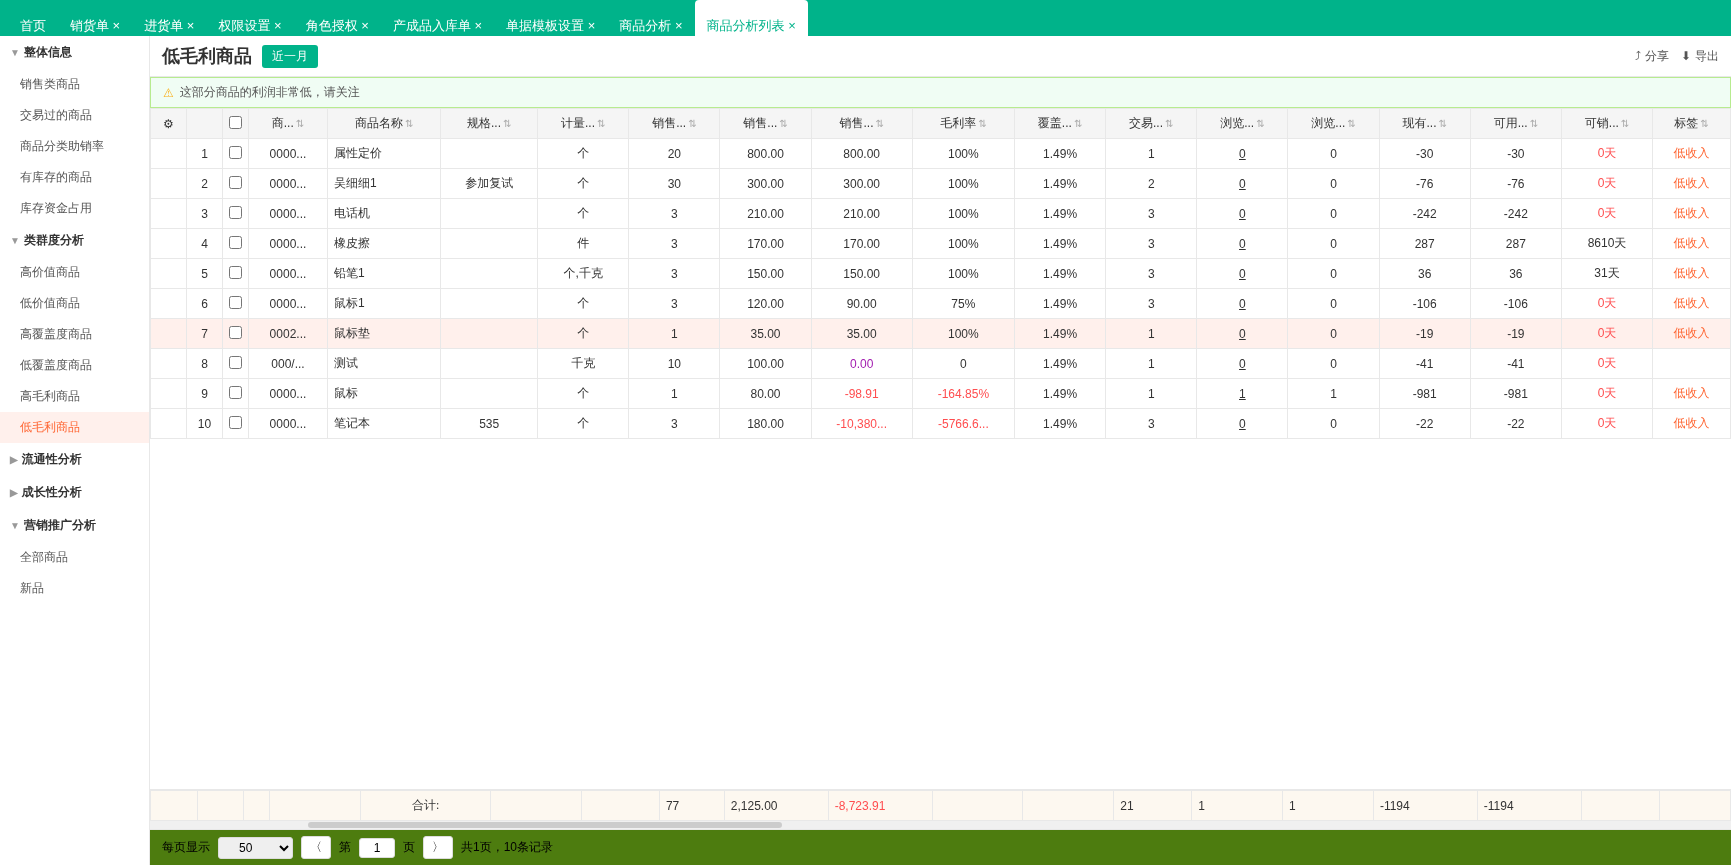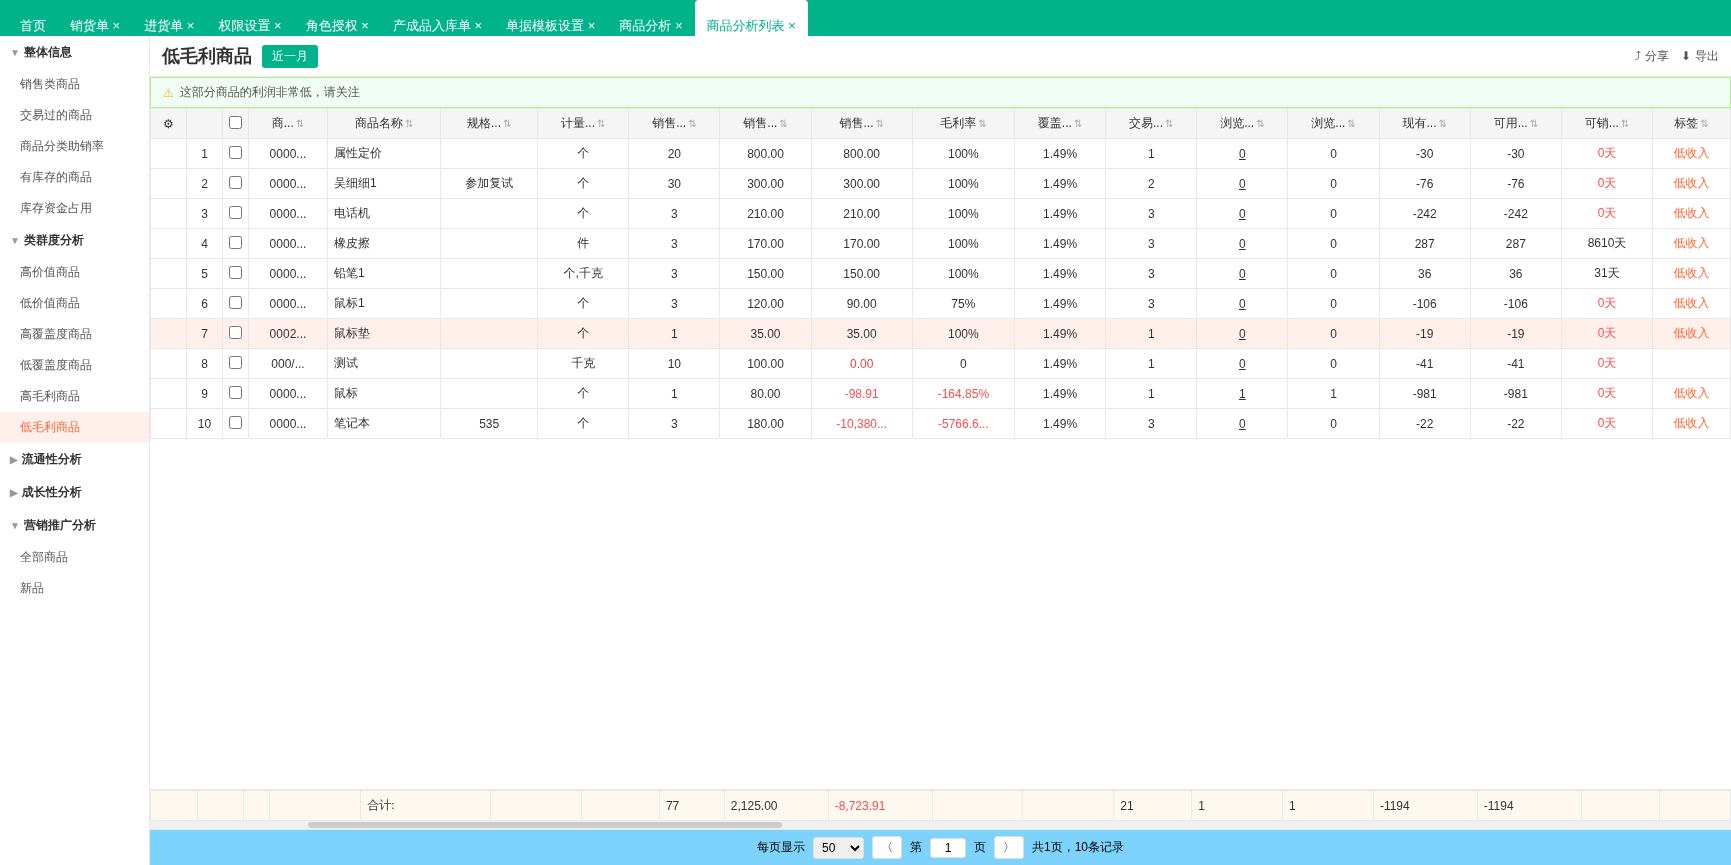--- a/index.html
+++ b/index.html
@@ -182,31 +182,31 @@
     .footer-total td {
       padding: 4px 6px;
       text-align: left;
       white-space: nowrap;
     }
 
     
     .pagination-bar {
       display: flex;
       align-items: center;
-      justify-content: center;
+      justify-content: flex-start;
       padding: 6px 12px;
-      background: #7dd3fc;
+      background: #4d7c0f;
       border-top: 1px solid #e8e8e8;
       gap: 8px;
       flex-shrink: 0;
     }
     .pagination-bar select {
       border: 1px solid #ddd;
       border-radius: 3px;
-      padding: 2px 4px;
+      padding: 2px 16px;
       font-size: 12px;
     }
     .pagination-bar .page-btn {
       padding: 2px 8px;
       border: 1px solid #ddd;
       border-radius: 3px;
       background: #fff;
       cursor: pointer;
       font-size: 12px;
     }
@@ -501,21 +501,21 @@
             <tr>
       <td></td>
       <td>8</td>
       <td class="checkbox-cell"><input type="checkbox" style=""></td>
       <td>000/...</td>
       <td class="text-left">测试</td>
       <td></td>
       <td>千克</td>
       <td>10</td>
       <td>100.00</td>
-      <td style="color:#ef4444">0.00</td>
+      <td style="color:#a21caf">0.00</td>
       <td style="color:#333">0</td>
       <td>1.49%</td>
       <td>1</td>
       <td class="link-underline">0</td>
       <td>0</td>
       <td>-41</td>
       <td>-41</td>
       <td style="color:#ff4d4f">0天</td>
       <td style="color:#333"></td>
     </tr>
@@ -566,21 +566,21 @@
     </div>
 
     <div class="footer-total" style="padding:0;">
       <table style="width:100%; border-collapse:collapse; background:#fdf8f0;">
         <tbody>
             <tr>
           <td style="width:36px;"></td>
           <td style="width:36px;"></td>
           <td style="width:20px;"></td>
           <td style="width:70px;"></td>
-          <td style="width:100px; text-align:left; padding:6px;font-family:Liberation Serif, serif;">合计:</td>
+          <td style="width:100px; text-align:center; padding:6px;font-family:Liberation Serif, serif;">合计:</td>
           <td style="width:70px;"></td>
           <td style="width:60px;"></td>
           <td style="width:50px;">77</td>
           <td style="width:80px;">2,125.00</td>
           <td style="width:80px; color:#ff4d4f;">-8,723.91</td>
           <td style="width:70px;"></td>
           <td style="width:70px;"></td>
           <td style="width:60px;">21</td>
           <td style="width:70px;">1</td>
           <td style="width:70px;">1</td>

